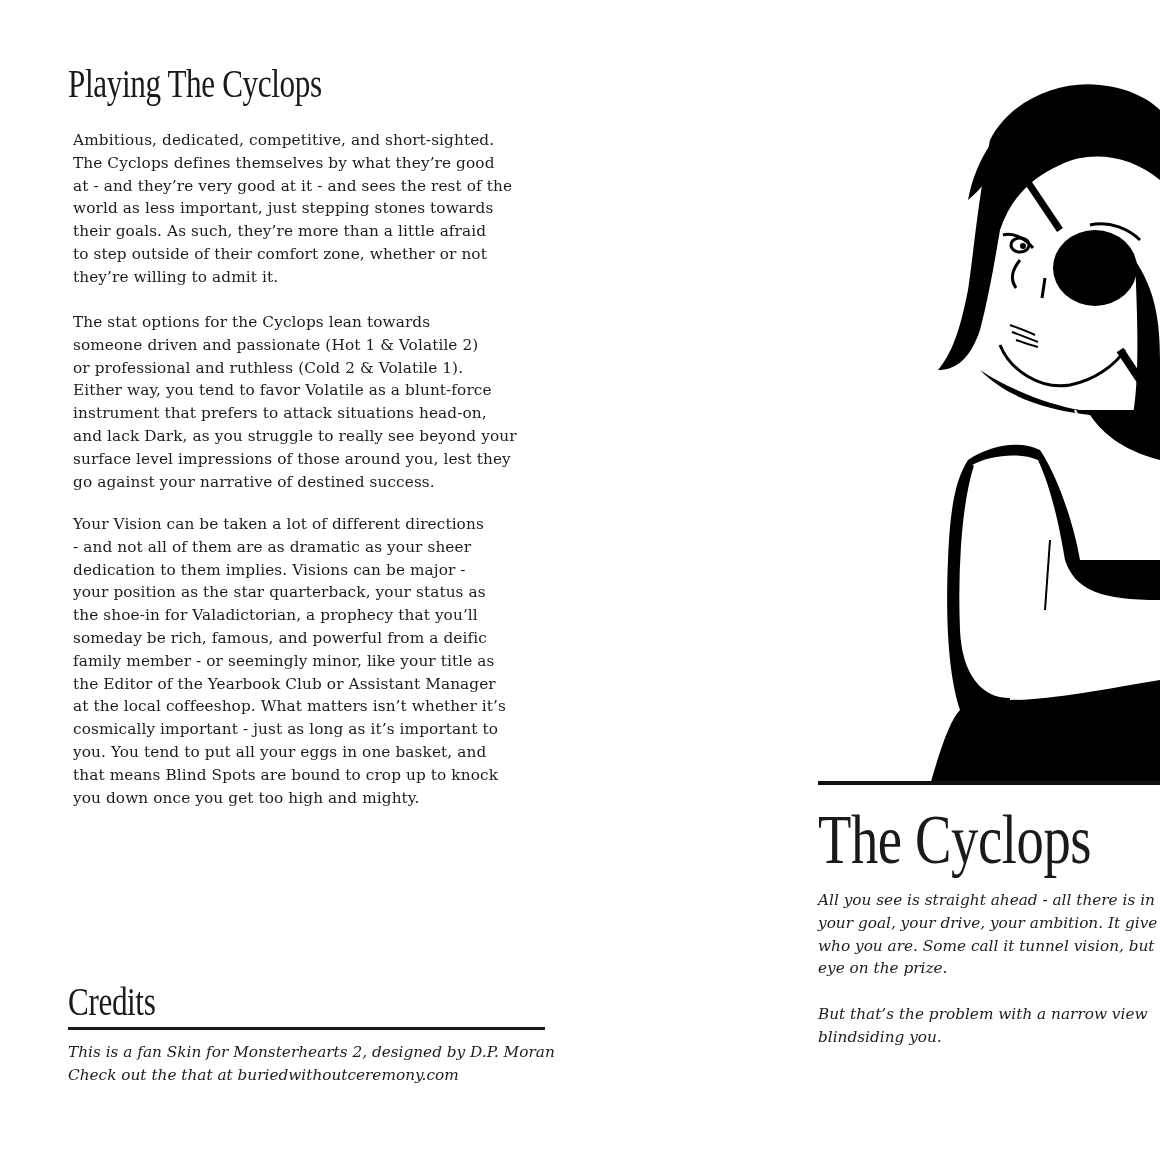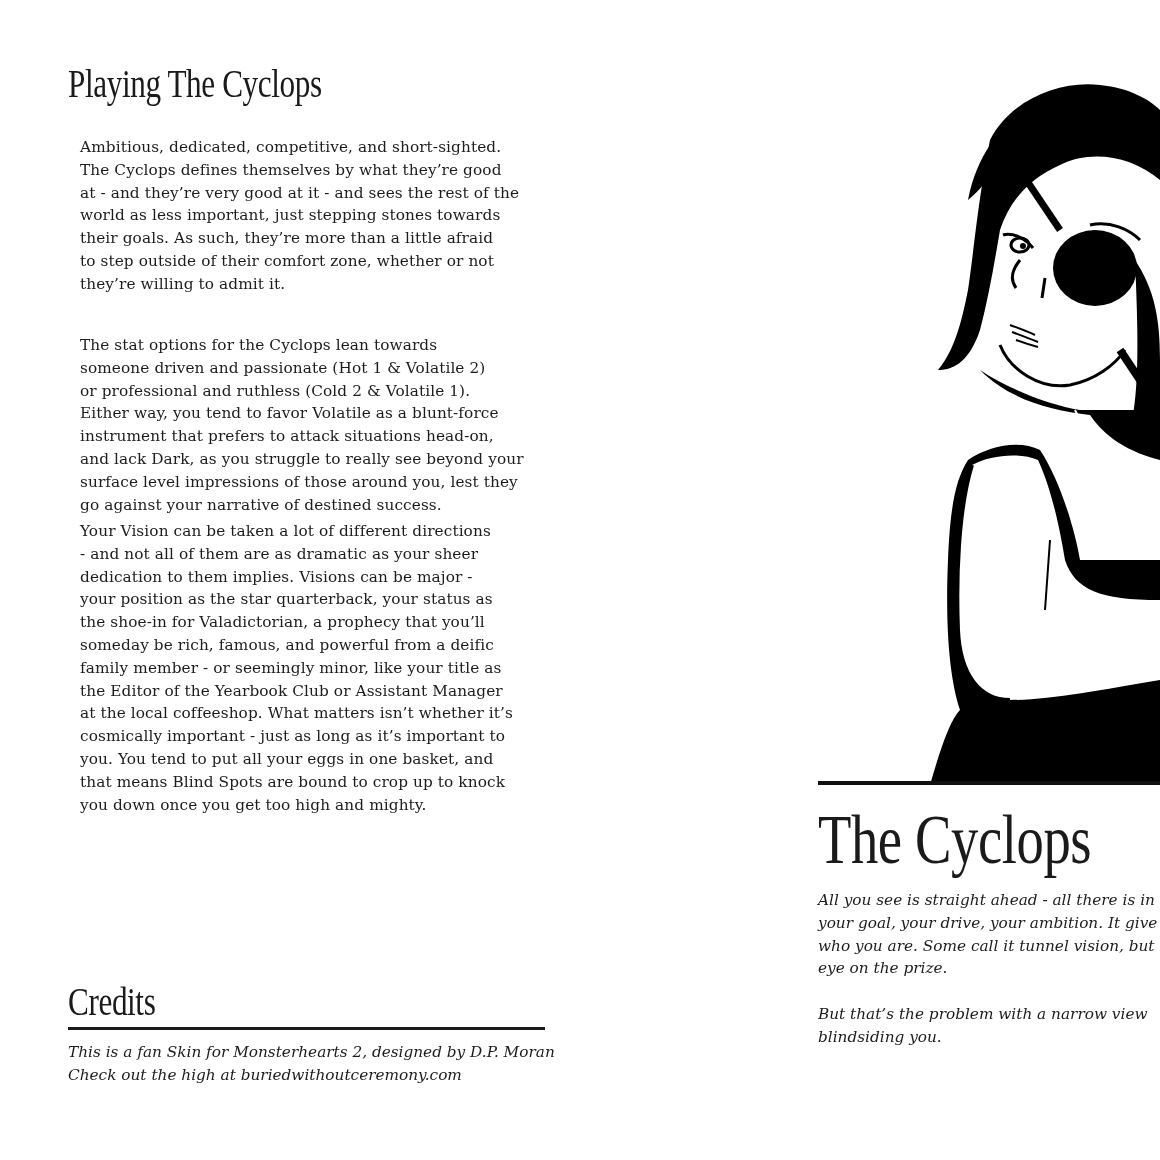--- a/index.html
+++ b/index.html
@@ -18,24 +18,24 @@
       transform-origin: left center;
       white-space: nowrap;
     }
     #playing-title { position: absolute; left: 68px; top: 60px; font-size: 40px; line-height: 48px; }
     .body-text {
       position: absolute; left: 68px; width: 490px;
       font-family: "DejaVu Serif", serif;
       font-size: 15.3px; line-height: 22.8px;
       letter-spacing: 0.1px;
       white-space: pre-line;
-      margin: 12px;
+      margin: 5px;
     }
     #para-1 { top: 124px; }
-    #para-2 { top: 322px; }
+    #para-2 { top: 306px; }
     #para-3 { top: 508px; }
 
     #credits-title { position: absolute; left: 68px; top: 978px; font-size: 40px; line-height: 48px; }
     #credits-rule { position: absolute; left: 68px; top: 1027px; width: 477px; height: 3px; background: #1a1a1a; }
     .italic-text {
       font-family: "DejaVu Serif", serif;
       font-style: italic;
       font-size: 15.3px; line-height: 22.8px;
       white-space: pre-line; margin: 0;
     }
@@ -77,21 +77,21 @@
 the Editor of the Yearbook Club or Assistant Manager
 at the local coffeeshop. What matters isn’t whether it’s
 cosmically important - just as long as it’s important to
 you. You tend to put all your eggs in one basket, and
 that means Blind Spots are bound to crop up to knock
 you down once you get too high and mighty.</p>
 
 <h2 id="credits-title" class="heading">Credits</h2>
 <div id="credits-rule"></div>
 <p id="credits-text" class="italic-text">This is a fan Skin for Monsterhearts 2, designed by D.P. Moran
-Check out the high at buriedwithoutceremony.com</p>
+Check out the that at buriedwithoutceremony.com</p>
 
 <div id="illustration">
   <svg width="260" height="725" viewBox="0 0 260 725" xmlns="http://www.w3.org/2000/svg">
 
     <path d="M90 80 C110 40 160 20 200 25 C230 28 250 40 260 50 L260 120 C230 95 190 90 160 105 C130 118 110 140 100 170 C95 200 88 240 80 270 C70 300 55 310 38 310 C55 290 62 260 68 230 C74 190 78 140 90 80 Z" fill="#000"></path>
     <path d="M90 85 C80 100 72 118 68 140 C80 130 88 120 92 110 Z" fill="#000"></path>
 
     <path d="M125 118 L160 170" stroke="#000" stroke-width="7" fill="none"></path>
     <path d="M220 290 L260 350" stroke="#000" stroke-width="8" fill="none"></path>
 

